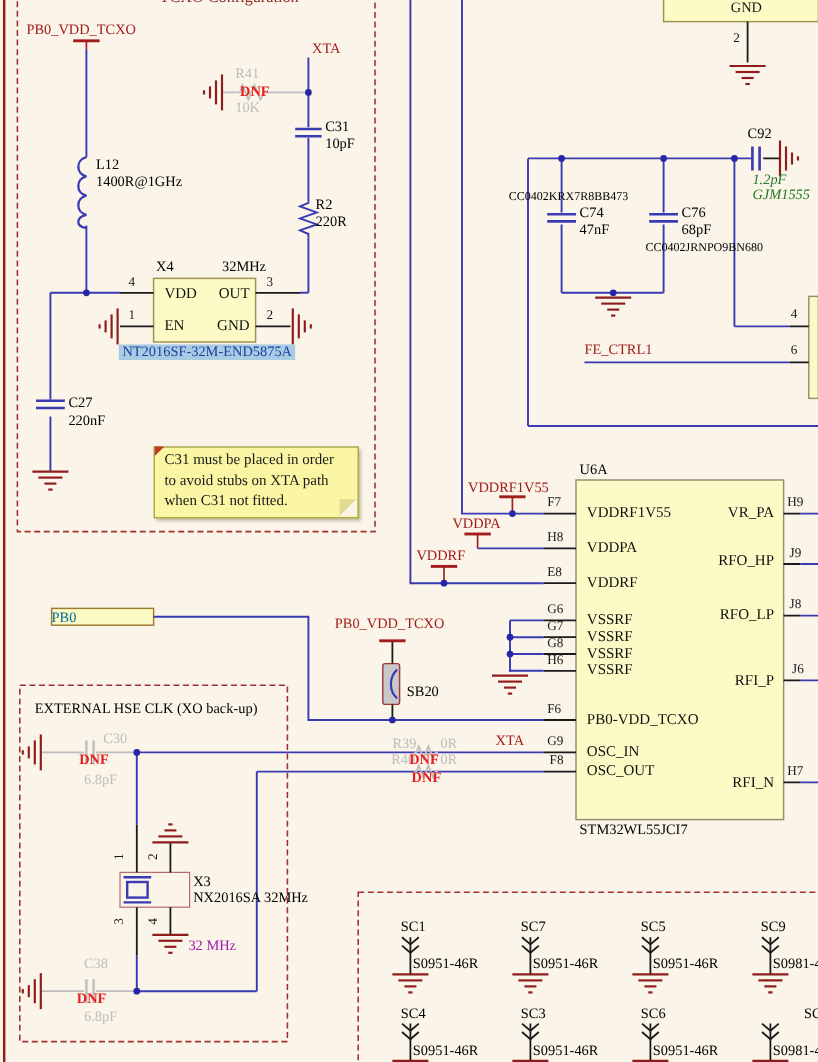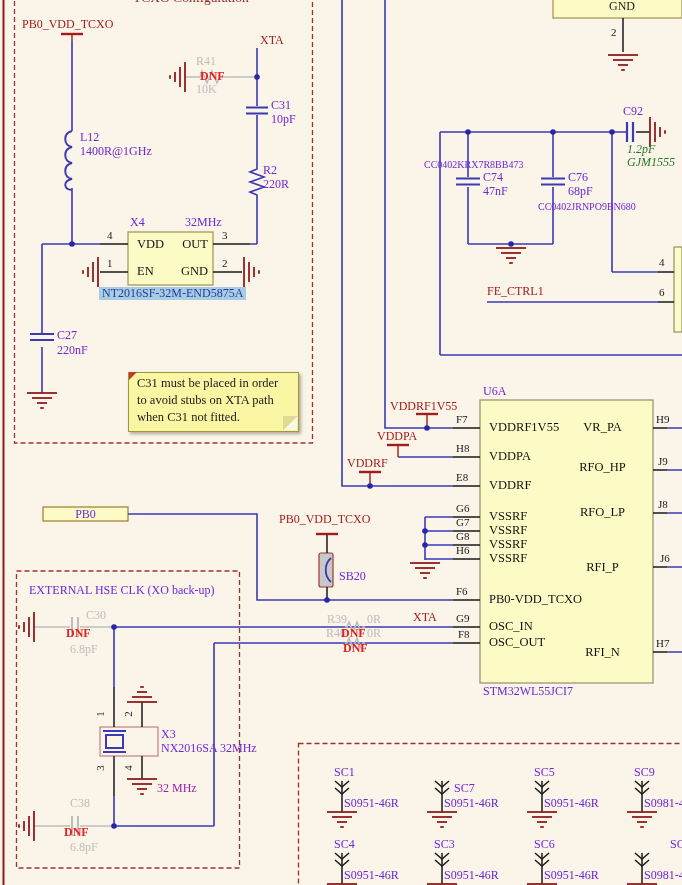--- a/index.html
+++ b/index.html
@@ -1,32 +1,32 @@
 <!DOCTYPE html>
 <html><head>
 <meta charset="utf-8">
 <style>
   html,body{margin:0;padding:0;}
   #sheet{position:relative;width:682px;height:885px;background:#FBF4E8;overflow:hidden;
          font-family:"Liberation Serif",serif;}
   .t{position:absolute;line-height:1.08;white-space:nowrap;font-size:12px;color:#1a1a1a;}
-  .blue{color:#6d28d9;}
+  .blue{color:#000000;}
   .red{color:#A21C1C;}
   .maroon{color:#8E2A2A;}
   .gray{color:#BDBDBD;}
   .dnf{color:#E62020;font-weight:bold;}
   .cyan{color:#a21caf;}
   .green{color:#227A22;font-style:italic;}
   .sm{font-size:10px;}
   .pn{font-size:11px;color:#1a1a1a;}
   .pname{font-size:12.5px;color:#111;}
-  .rt{text-align:center;width:85px;}
+  .rt{text-align:right;width:85px;}
   .vtext{transform:rotate(-90deg);transform-origin:center center;}
   .hl{background:#A9CBE4;color:#1E3F9E;padding:0 3px;font-size:12px;}
-  .porttext{width:85px;text-align:center;color:#6d28d9;font-size:12px;}
+  .porttext{width:85px;text-align:left;color:#0369a1;font-size:12px;}
   .title13{font-size:13.5px;}
   #note{position:absolute;left:128px;top:372px;width:169px;height:58px;background:#FAF6A3;
         border:1px solid #99993D;box-shadow:2px 2px 3px rgba(90,80,40,0.45);}
   #note-fold{position:absolute;left:283px;top:416px;width:14px;height:14px;
         background:linear-gradient(135deg,#E0DA92 50%,#FBF4E8 50%);}
   #note-marker{position:absolute;left:129px;top:372px;width:0;height:0;
         border-left:8px solid #C23B22;border-bottom:8px solid transparent;}
   .noteline{font-size:12.5px;color:#1a1a1a;}
   svg{position:absolute;left:0;top:0;}
 </style>
@@ -310,21 +310,21 @@
 <div class="t pn vtext" style="left:98px;top:708px;">1</div>
 <div class="t pn vtext" style="left:126px;top:708px;">2</div>
 <div class="t pn vtext" style="left:98px;top:762px;">3</div>
 <div class="t pn vtext" style="left:126px;top:762px;">4</div>
 <div class="t cyan" style="left:157px;top:782px;">32 MHz</div>
 <div class="t gray" style="left:70px;top:797px;">C38</div>
 <div class="t dnf" style="left:64px;top:826px;">DNF</div>
 <div class="t gray" style="left:70px;top:841px;">6.8pF</div>
 
 <div class="t blue" style="left:334px;top:766px;">SC1</div>
-<div class="t blue" style="left:454px;top:766px;margin-top:16px;">SC7</div>
+<div class="t blue" style="left:434px;top:766px;">SC7</div>
 <div class="t blue" style="left:534px;top:766px;">SC5</div>
 <div class="t blue" style="left:634px;top:766px;">SC9</div>
 <div class="t blue" style="left:344px;top:797px;">S0951-46R</div>
 <div class="t blue" style="left:444px;top:797px;">S0951-46R</div>
 <div class="t blue" style="left:544px;top:797px;">S0951-46R</div>
 <div class="t blue" style="left:644px;top:797px;">S0981-4</div>
 <div class="t blue" style="left:334px;top:838px;">SC4</div>
 <div class="t blue" style="left:434px;top:838px;">SC3</div>
 <div class="t blue" style="left:534px;top:838px;">SC6</div>
 <div class="t blue" style="left:670px;top:838px;">SC8</div>

